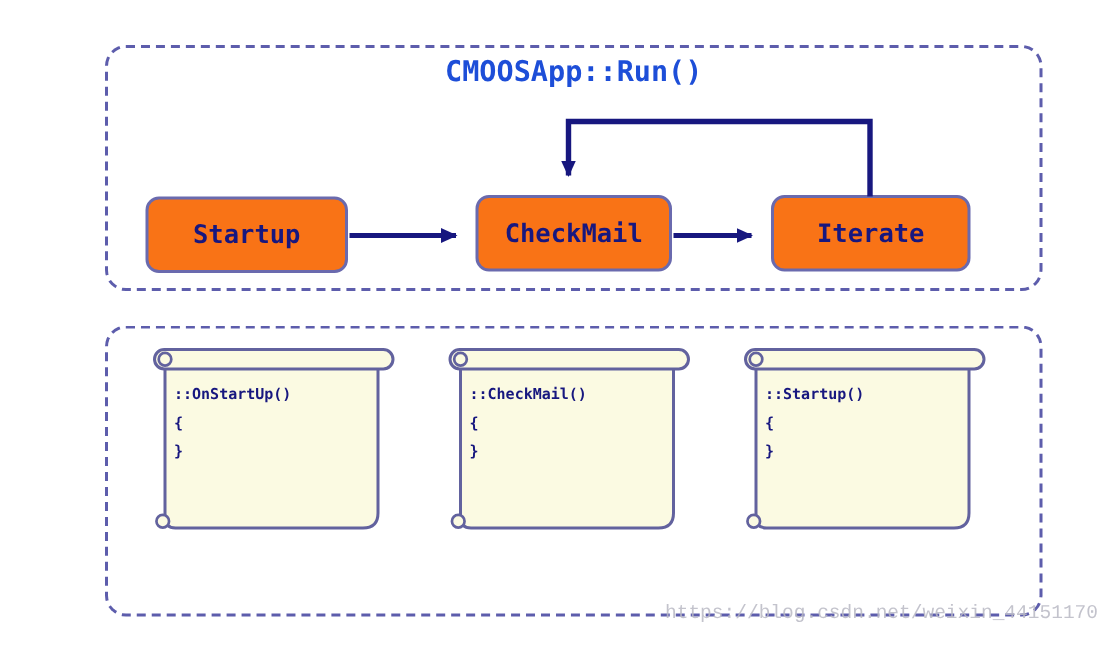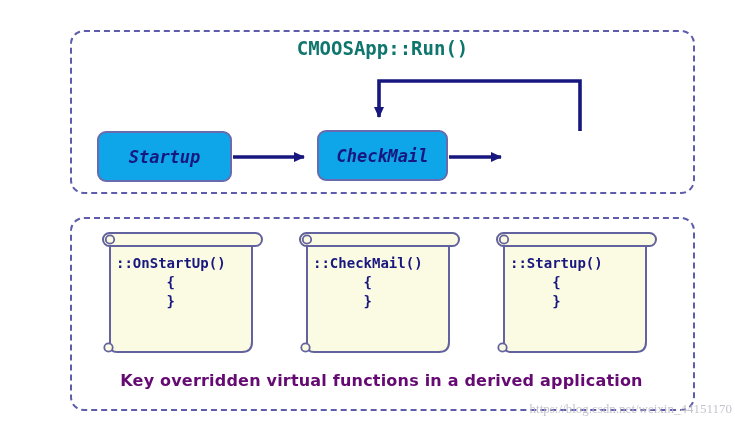--- a/index.html
+++ b/index.html
@@ -2,52 +2,53 @@
 <html><head>
 <meta charset="utf-8">
 <style>
   html,body{margin:0;padding:0;background:#ffffff;}
   .page{position:relative;width:735px;height:432px;background:#ffffff;overflow:hidden;
         font-family:"DejaVu Sans",sans-serif;}
   .panel{position:absolute;border:2px dashed #5d5dac;border-radius:14px;background:transparent;}
   .panel.top{left:70px;top:30px;width:621px;height:160px;}
   .panel.bottom{left:70px;top:217px;width:621px;height:190px;}
   .title{position:absolute;left:70px;top:37px;width:625px;text-align:center;
-         font-family:"DejaVu Sans Mono",monospace;font-weight:bold;font-size:19px;color:#0f766e;}
-  .node{position:absolute;background:#0ea5e9;border:2px solid #6a6aae;border-radius:9px;
+         font-family:"DejaVu Sans Mono",monospace;font-weight:bold;font-size:19px;color:#1d4ed8;}
+  .node{position:absolute;background:#f97316;border:2px solid #6a6aae;border-radius:9px;
         color:#17177f;font-family:"DejaVu Sans Mono",monospace;font-weight:bold;font-size:17px;
-        display:flex;align-items:center;justify-content:center;box-sizing:border-box;font-style:italic;}
+        display:flex;align-items:center;justify-content:center;box-sizing:border-box;}
   .node.startup{left:97px;top:131px;width:135px;height:51px;}
   .node.checkmail{left:317px;top:130px;width:131px;height:51px;}
   .node.iterate{left:514px;top:130px;width:133px;height:51px;}
   .arrows{position:absolute;left:0;top:0;width:735px;height:432px;pointer-events:none;}
   .scroll{position:absolute;width:170px;height:128px;}
   .scroll.s1{left:96px;top:230px;}
   .scroll.s2{left:293px;top:230px;}
   .scroll.s3{left:490px;top:230px;}
   .scroll svg{position:absolute;left:0;top:0;}
   .code{position:absolute;left:20px;top:24px;white-space:pre;
-        font-family:"DejaVu Sans Mono",monospace;font-weight:bold;font-size:14px;
-        line-height:19px;color:#17177f;text-align:center;}
+        font-family:"DejaVu Sans Mono",monospace;font-weight:bold;font-size:10px;
+        line-height:19px;color:#17177f;}
   .caption{position:absolute;left:70px;top:371px;width:623px;text-align:center;
            font-family:"DejaVu Sans",sans-serif;font-weight:bold;font-size:16px;
            letter-spacing:.2px;color:#650a72;}
   .watermark{position:absolute;right:3px;top:401px;font-size:13px;
-             font-family:Liberation Serif, serif;color:#b9b9c4;opacity:.85;z-index:5;}
+             font-family:Liberation Mono, monospace;color:#b9b9c4;opacity:.85;z-index:5;}
 </style>
 </head>
 <body>
 
 <div class="page">
 
   <section class="panel top"></section>
   <div class="title">CMOOSApp::Run()</div>
 
   <div class="node startup">Startup</div>
   <div class="node checkmail">CheckMail</div>
+  <div class="node iterate">Iterate</div>
 
   <svg class="arrows" viewBox="0 0 735 432">
     <defs>
       <marker id="ah" markerUnits="userSpaceOnUse" markerWidth="14" markerHeight="12" refX="10" refY="5" orient="auto">
         <path d="M0,0 L11,5 L0,10 Z" fill="#17177f"></path>
       </marker>
     </defs>
     <path d="M233,157 L304,157" stroke="#17177f" stroke-width="3.4" fill="none" marker-end="url(#ah)"></path>
     <path d="M449,157 L501,157" stroke="#17177f" stroke-width="3.4" fill="none" marker-end="url(#ah)"></path>
     <path d="M580,131 L580,81 L379,81 L379,117" stroke="#17177f" stroke-width="3.6" fill="none" stroke-linejoin="miter" marker-end="url(#ah)"></path>
@@ -84,17 +85,16 @@
       <path d="M14 10 H150 Q156 10 156 16 V112 Q156 122 146 122 H21 Q14 122 14 115 Z" fill="#fbfae2" stroke="#62629e" stroke-width="2"></path>
       <rect x="7" y="3" width="159" height="13" rx="6.5" fill="#fbfae2" stroke="#62629e" stroke-width="2"></rect>
       <circle cx="14" cy="9.5" r="4.2" fill="#fbfae2" stroke="#62629e" stroke-width="1.8"></circle>
       <circle cx="12.5" cy="117.5" r="4.2" fill="#fbfae2" stroke="#62629e" stroke-width="1.8"></circle>
     </svg>
     <div class="code">::Startup()
 {
 }</div>
   </div>
 
-  <div class="caption">Key overridden virtual functions in a derived application</div>
 
   <div class="watermark">https://blog.csdn.net/weixin_44151170</div>
 
 </div>
 
 </body></html>

